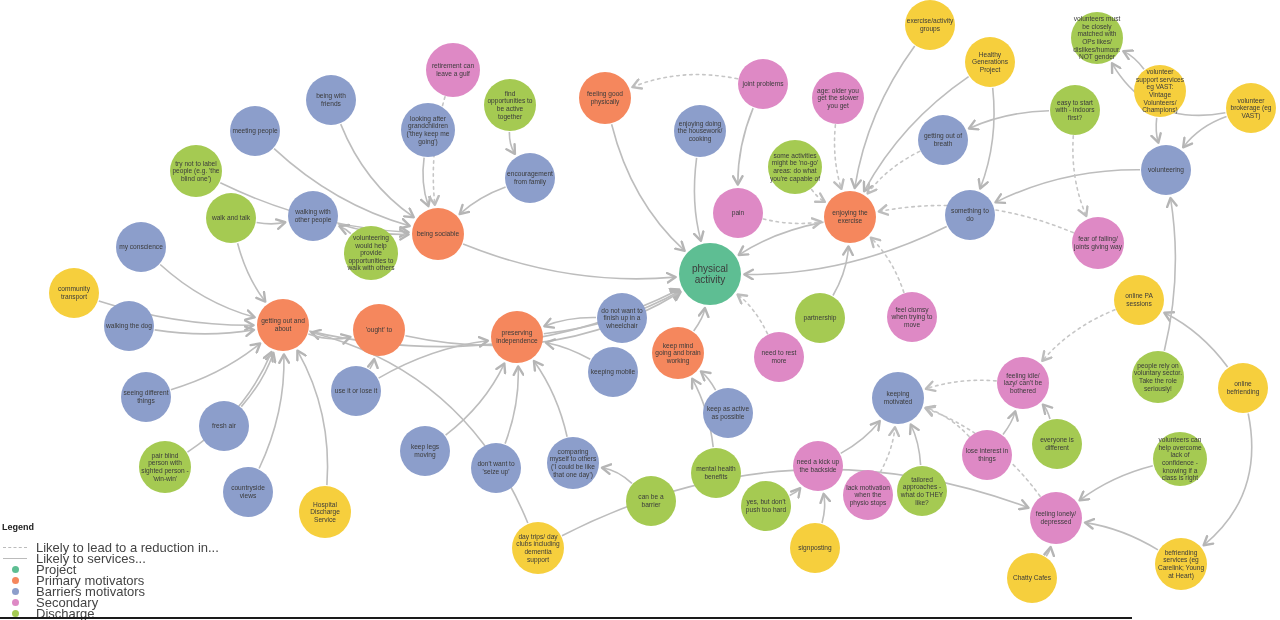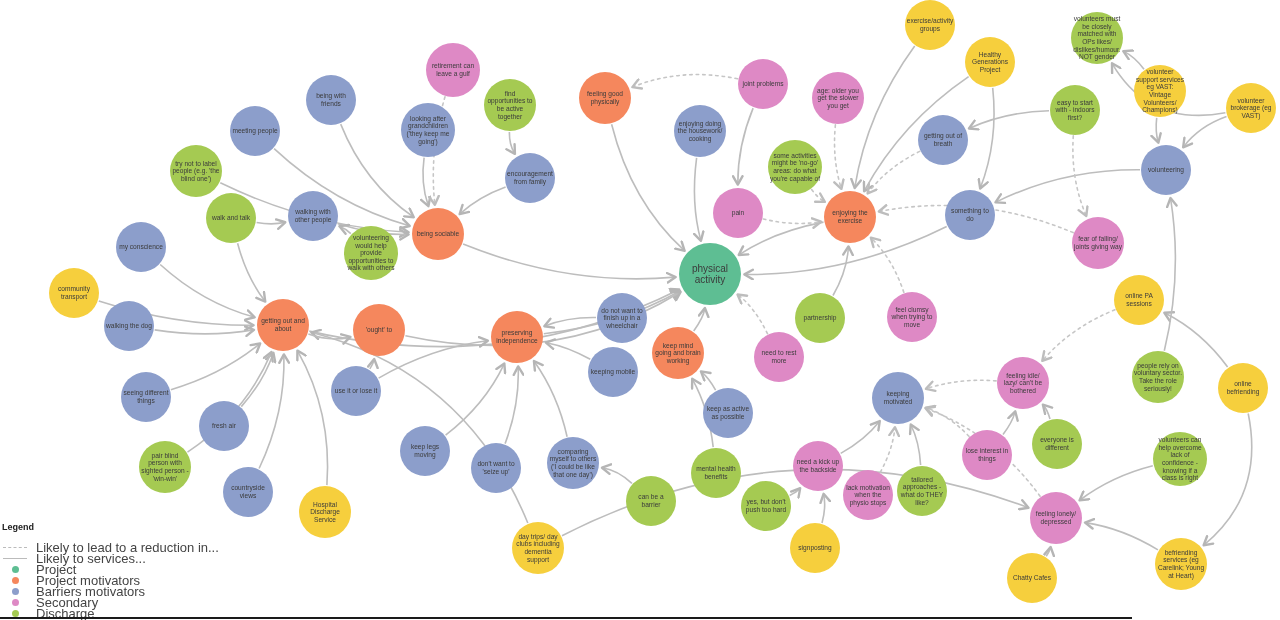--- a/index.html
+++ b/index.html
@@ -352,21 +352,21 @@
       <div class="lg-row">
         <div class="lg-swatch">
           <div class="lg-dot" style="background: rgb(94, 190, 147);"></div>
         </div>
         <div class="lg-label">Project</div>
       </div>
       <div class="lg-row">
         <div class="lg-swatch">
           <div class="lg-dot" style="background: rgb(245, 135, 93);"></div>
         </div>
-        <div class="lg-label">Project motivators</div>
+        <div class="lg-label">Primary motivators</div>
       </div>
       <div class="lg-row">
         <div class="lg-swatch">
           <div class="lg-dot" style="background: rgb(140, 158, 203);"></div>
         </div>
         <div class="lg-label">Barriers motivators</div>
       </div>
       <div class="lg-row">
         <div class="lg-swatch">
           <div class="lg-dot" style="background: rgb(222, 137, 197);"></div>

